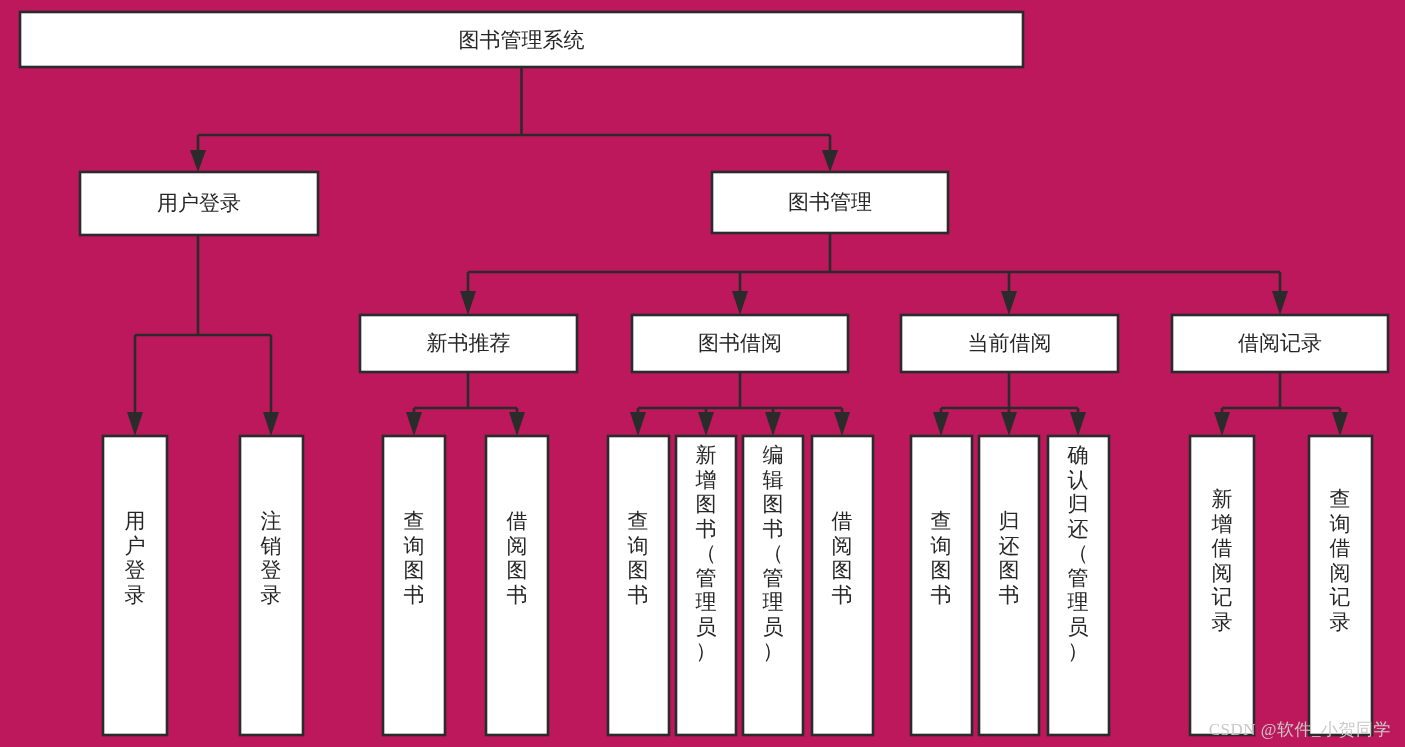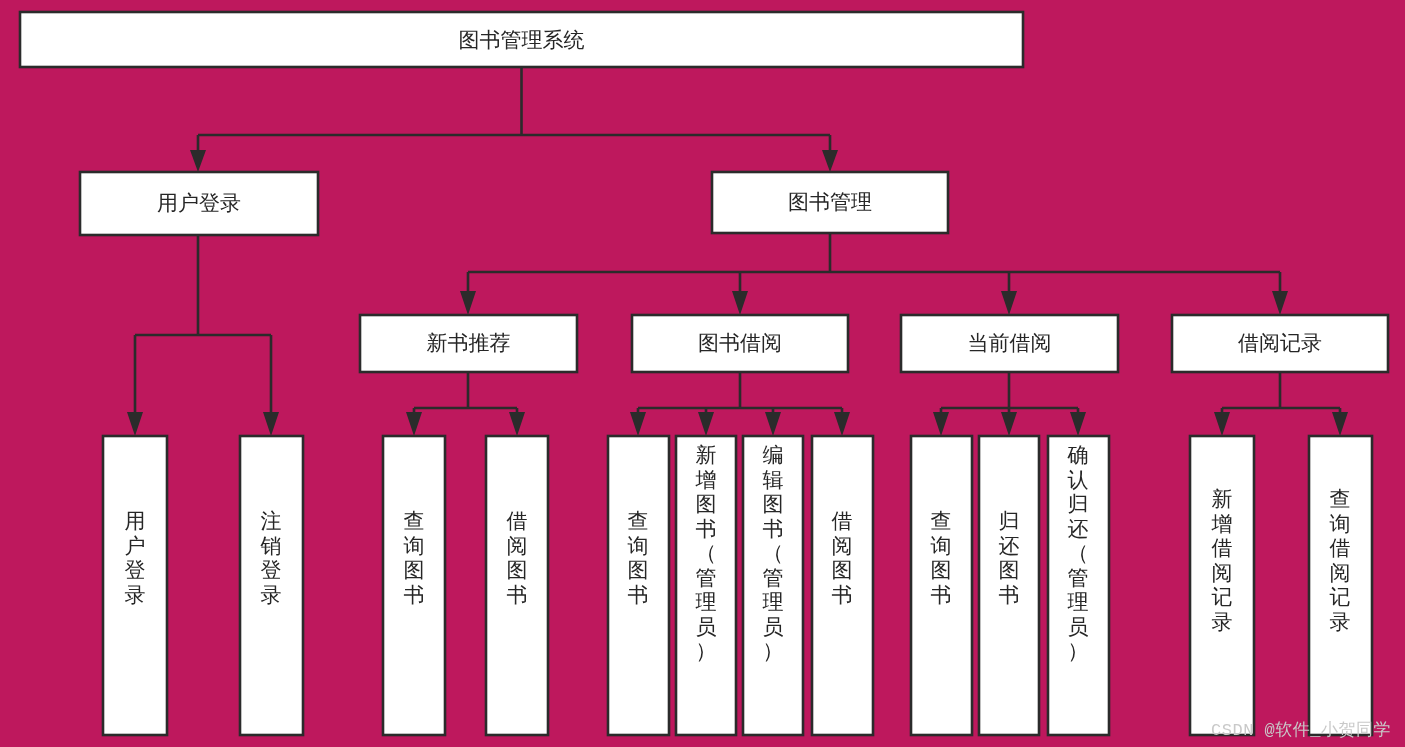--- a/index.html
+++ b/index.html
@@ -52,21 +52,21 @@
   .node-label-v {
     font-family: "Liberation Sans", "DejaVu Sans", sans-serif;
     font-size: 21px;
     fill: #262626;
     text-anchor: middle;
   }
   .watermark-text {
     position: absolute;
     right: 14px;
     bottom: 6px;
-    font-family: Liberation Mono, monospace;
+    font-family: Liberation Serif, serif;
     font-size: 17px;
     color: #c9c9c9;
     white-space: nowrap;
     letter-spacing: 0.5px;
   }
 </style>
 </head>
 <body>
 
 <div id="diagram-root">

